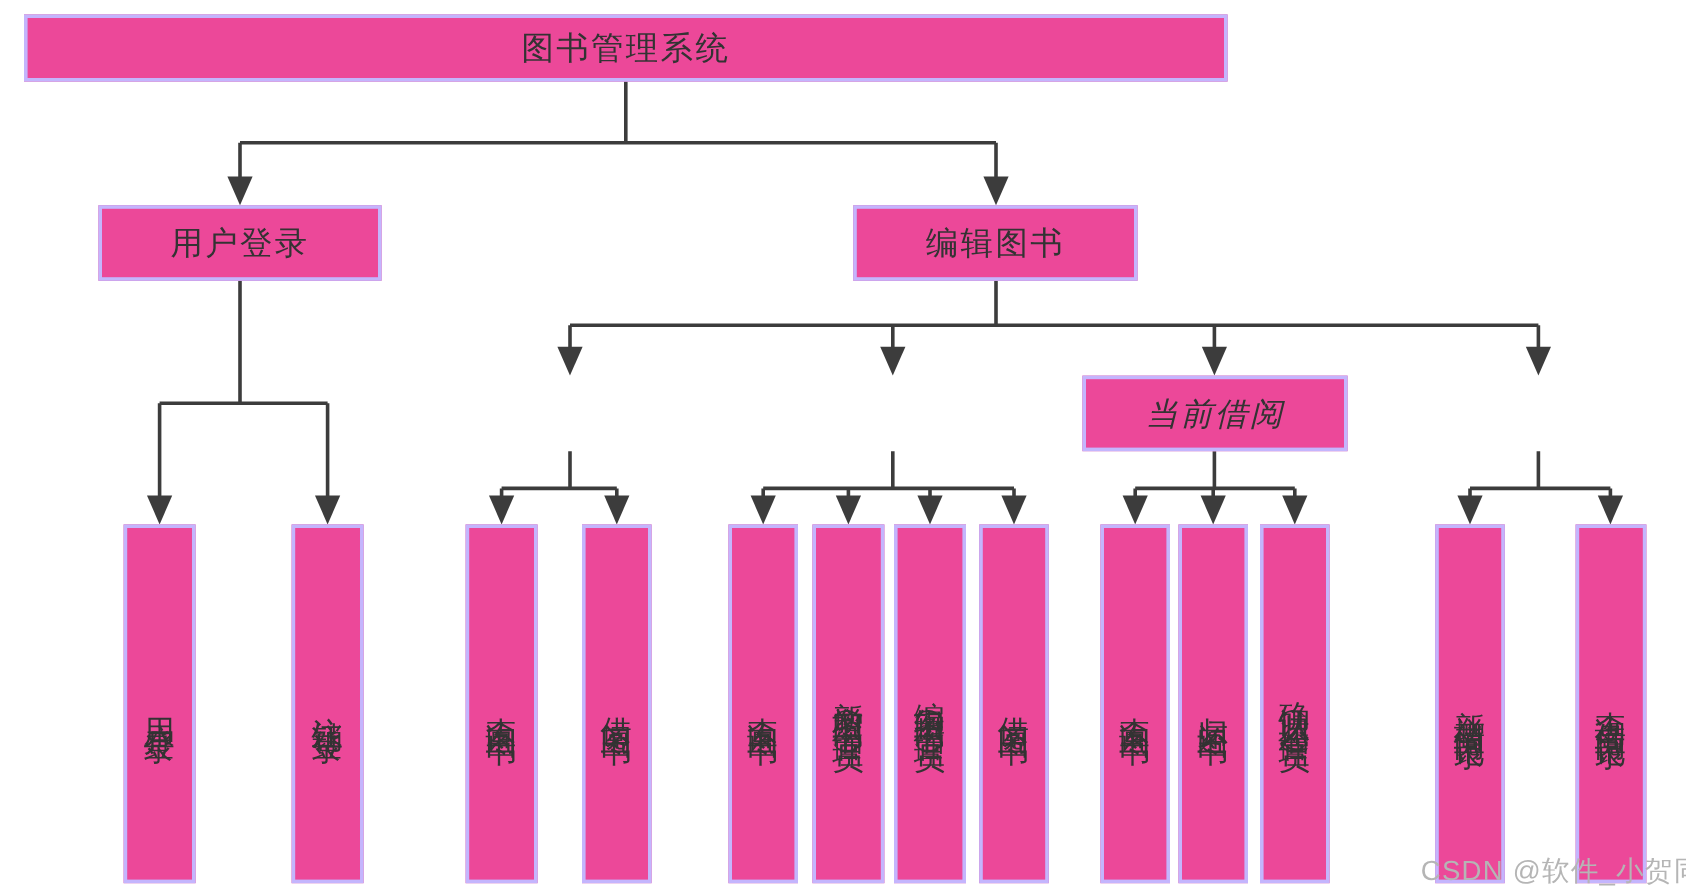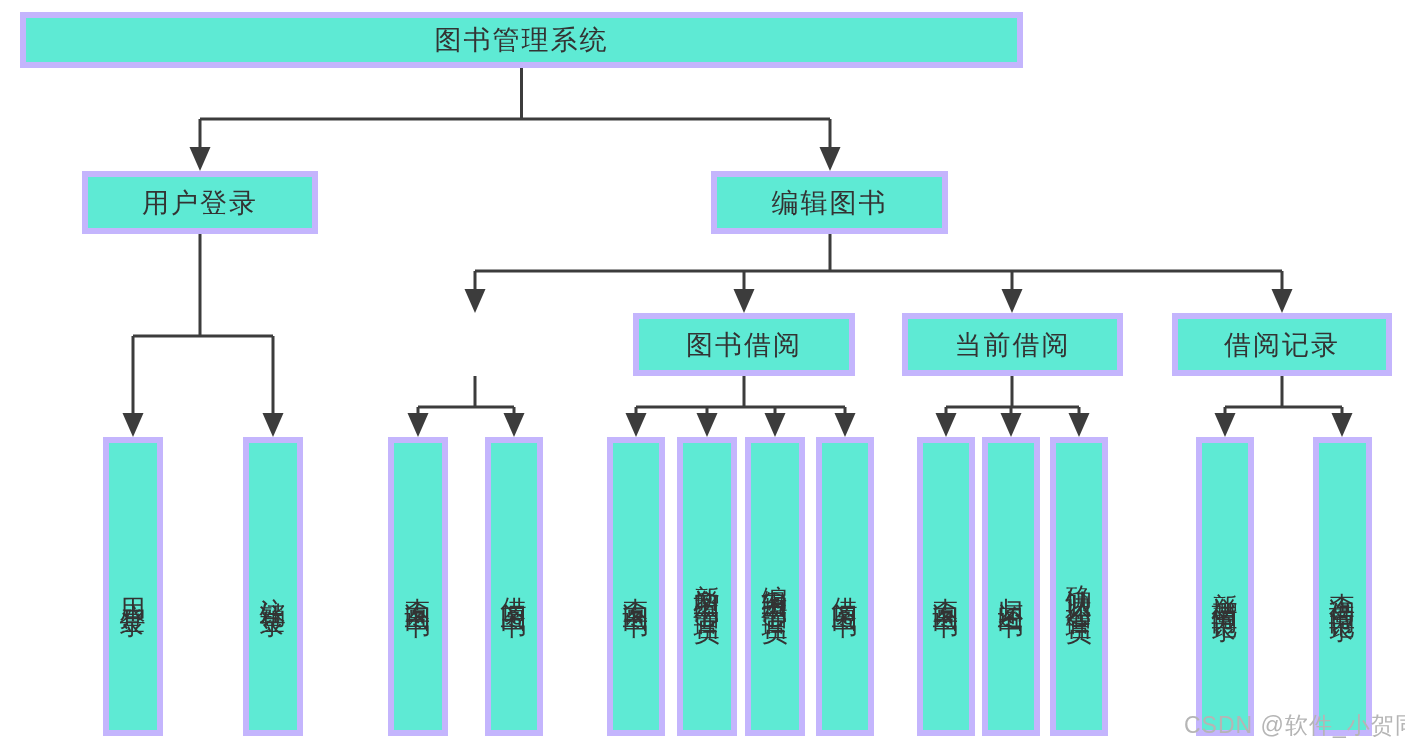--- a/index.html
+++ b/index.html
@@ -15,22 +15,22 @@
     overflow: hidden;
   }
   #wires {
     position: absolute;
     left: 0; top: 0;
     width: 1405px; height: 747px;
   }
   .node {
     position: absolute;
     box-sizing: border-box;
-    border: 6px solid #c4b5fd;
-    background: #5eead4;
+    border: 3px solid #c4b5fd;
+    background: #ec4899;
     display: flex;
     align-items: center;
     justify-content: center;
     color: #333333;
   }
   .node .lbl-h {
     font-size: 27px;
     letter-spacing: 2px;
     white-space: nowrap;
   }
@@ -102,28 +102,22 @@
     <span class="lbl-h">图书管理系统</span>
   </div>
 
   <div class="node" style="left:82px; top:171px; width:236px; height:63px;">
     <span class="lbl-h">用户登录</span>
   </div>
   <div class="node" style="left:711px; top:171px; width:237px; height:63px;">
     <span class="lbl-h">编辑图书</span>
   </div>
 
-  <div class="node" style="left:633px; top:313px; width:222px; height:63px;">
-    <span class="lbl-h">图书借阅</span>
-  </div>
-  <div class="node" style="left:902px; top:313px; width:221px; height:63px;">
+  <div class="node" style="left:902px; top:313px; width:221px; height:63px;font-style:italic;">
     <span class="lbl-h">当前借阅</span>
-  </div>
-  <div class="node" style="left:1172px; top:313px; width:220px; height:63px;">
-    <span class="lbl-h">借阅记录</span>
   </div>
 
   <div class="node" style="left:103px; top:437px; width:60px; height:299px;">
     <span class="lbl-v">用户登录</span>
   </div>
   <div class="node" style="left:243px; top:437px; width:60px; height:299px;">
     <span class="lbl-v">注销登录</span>
   </div>
 
   <div class="node" style="left:388px; top:437px; width:60px; height:299px;">

